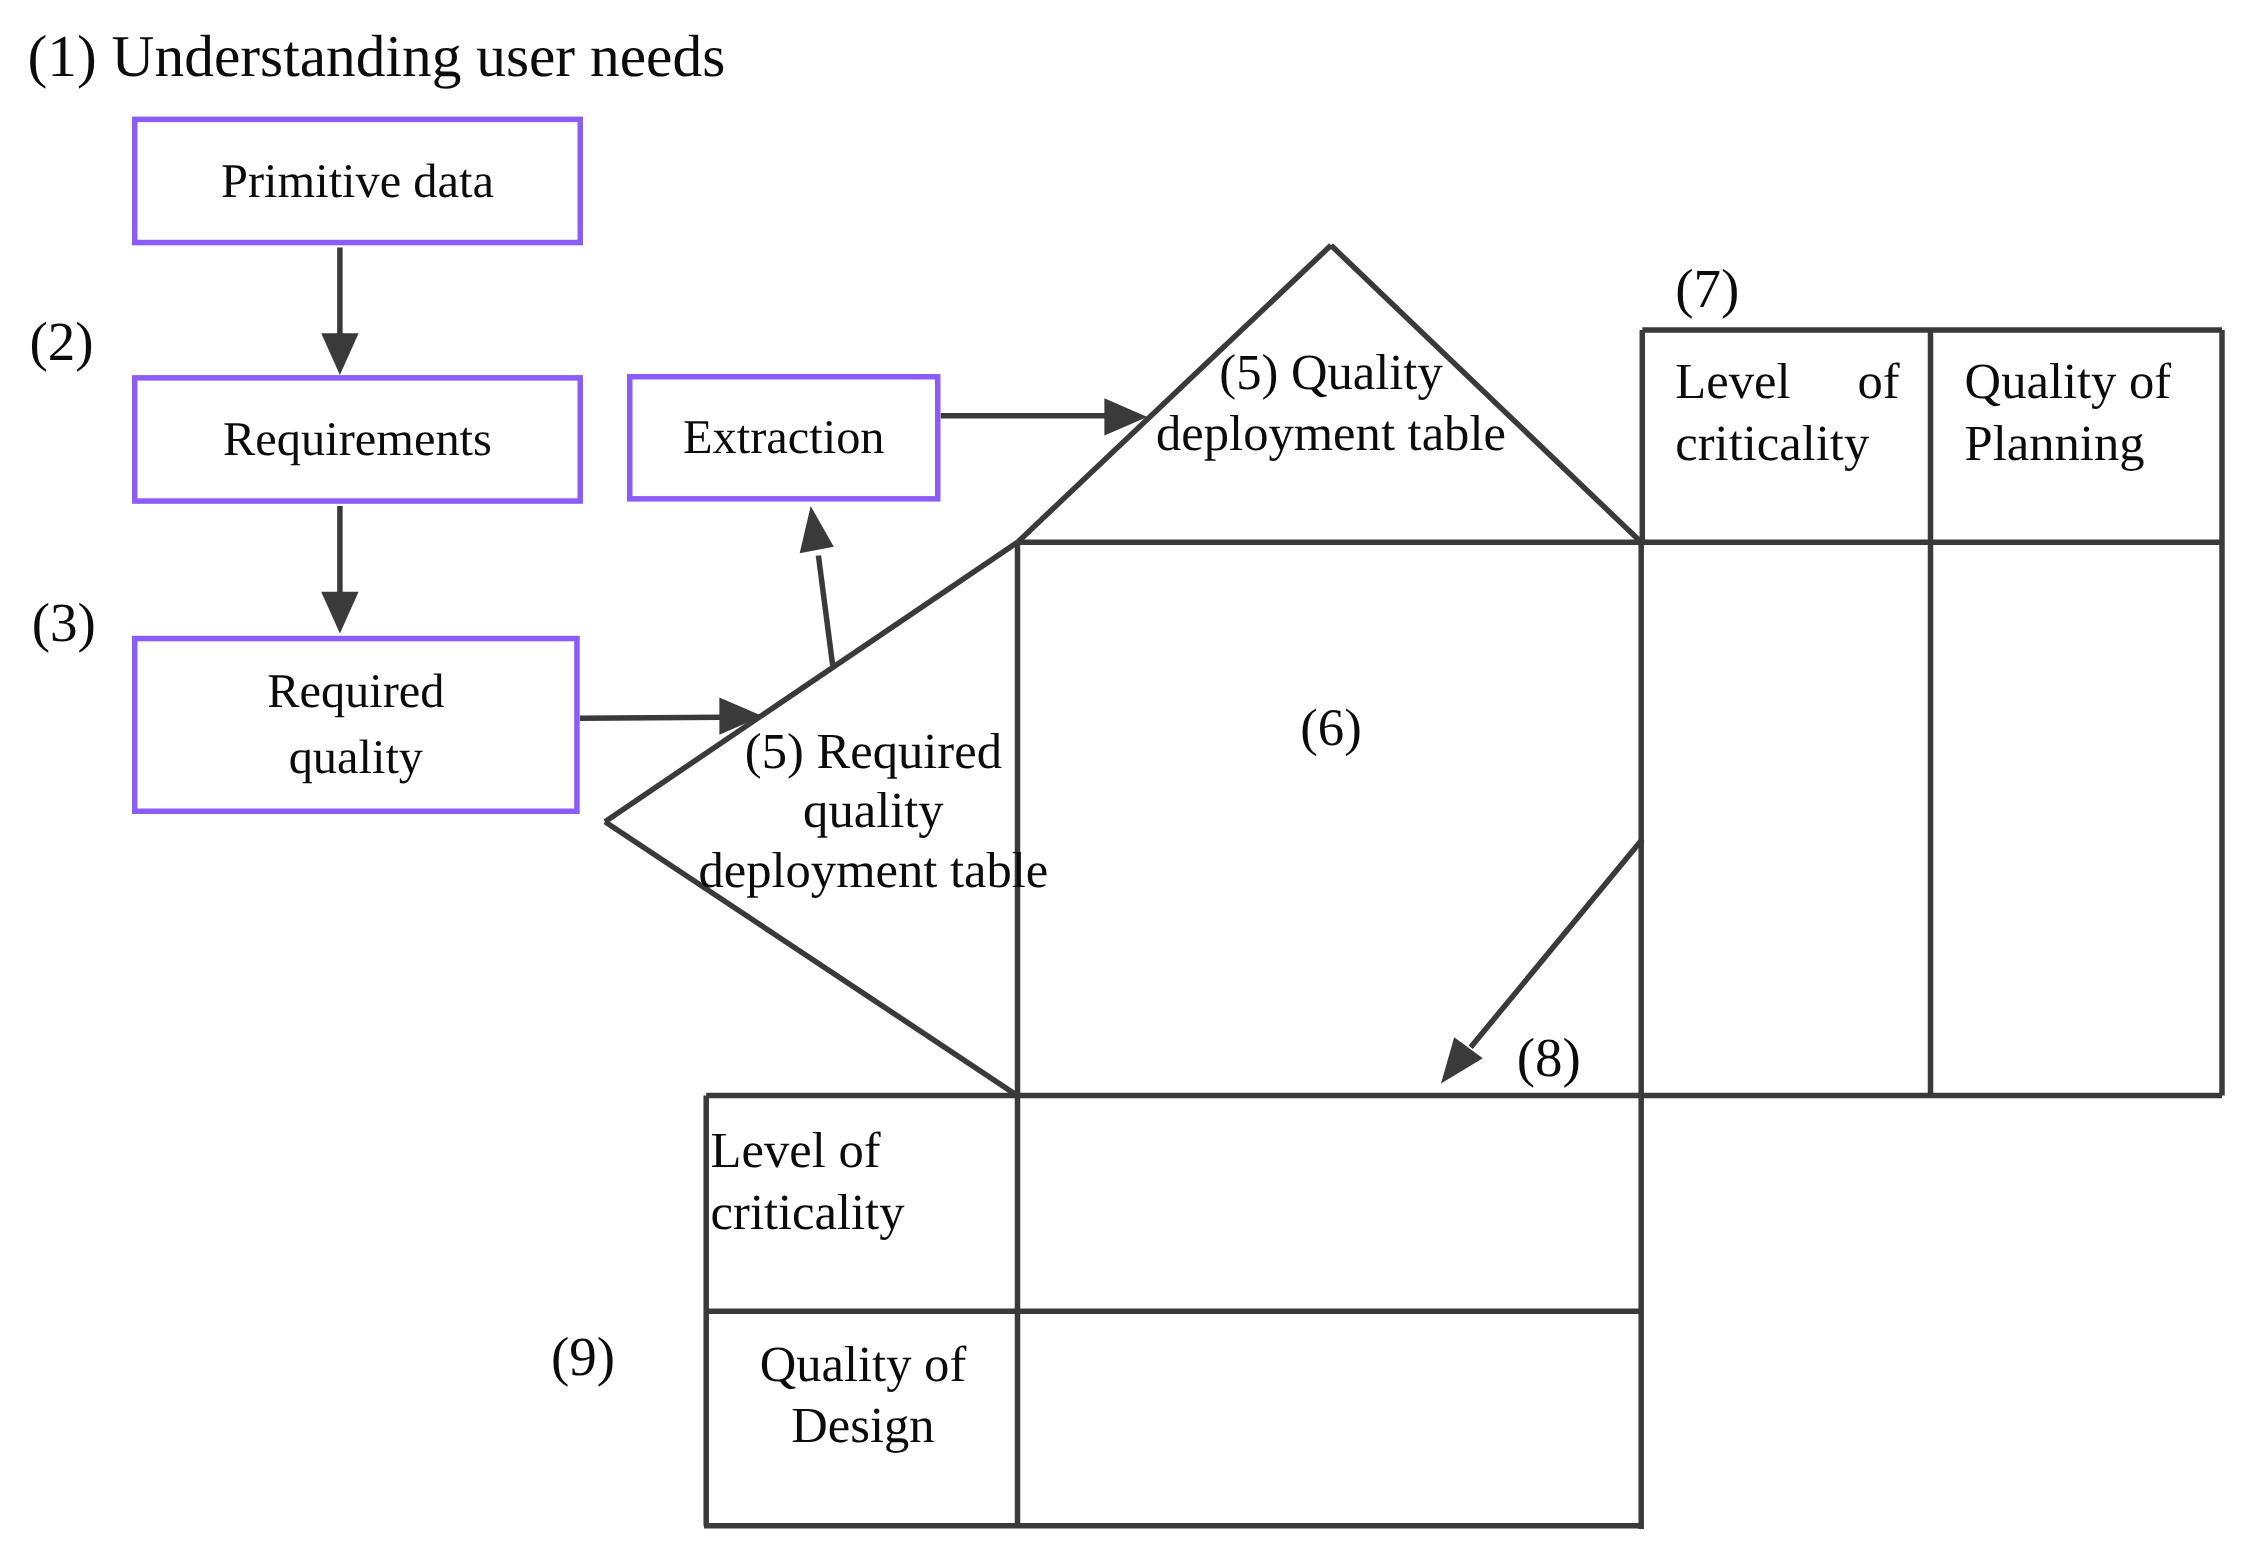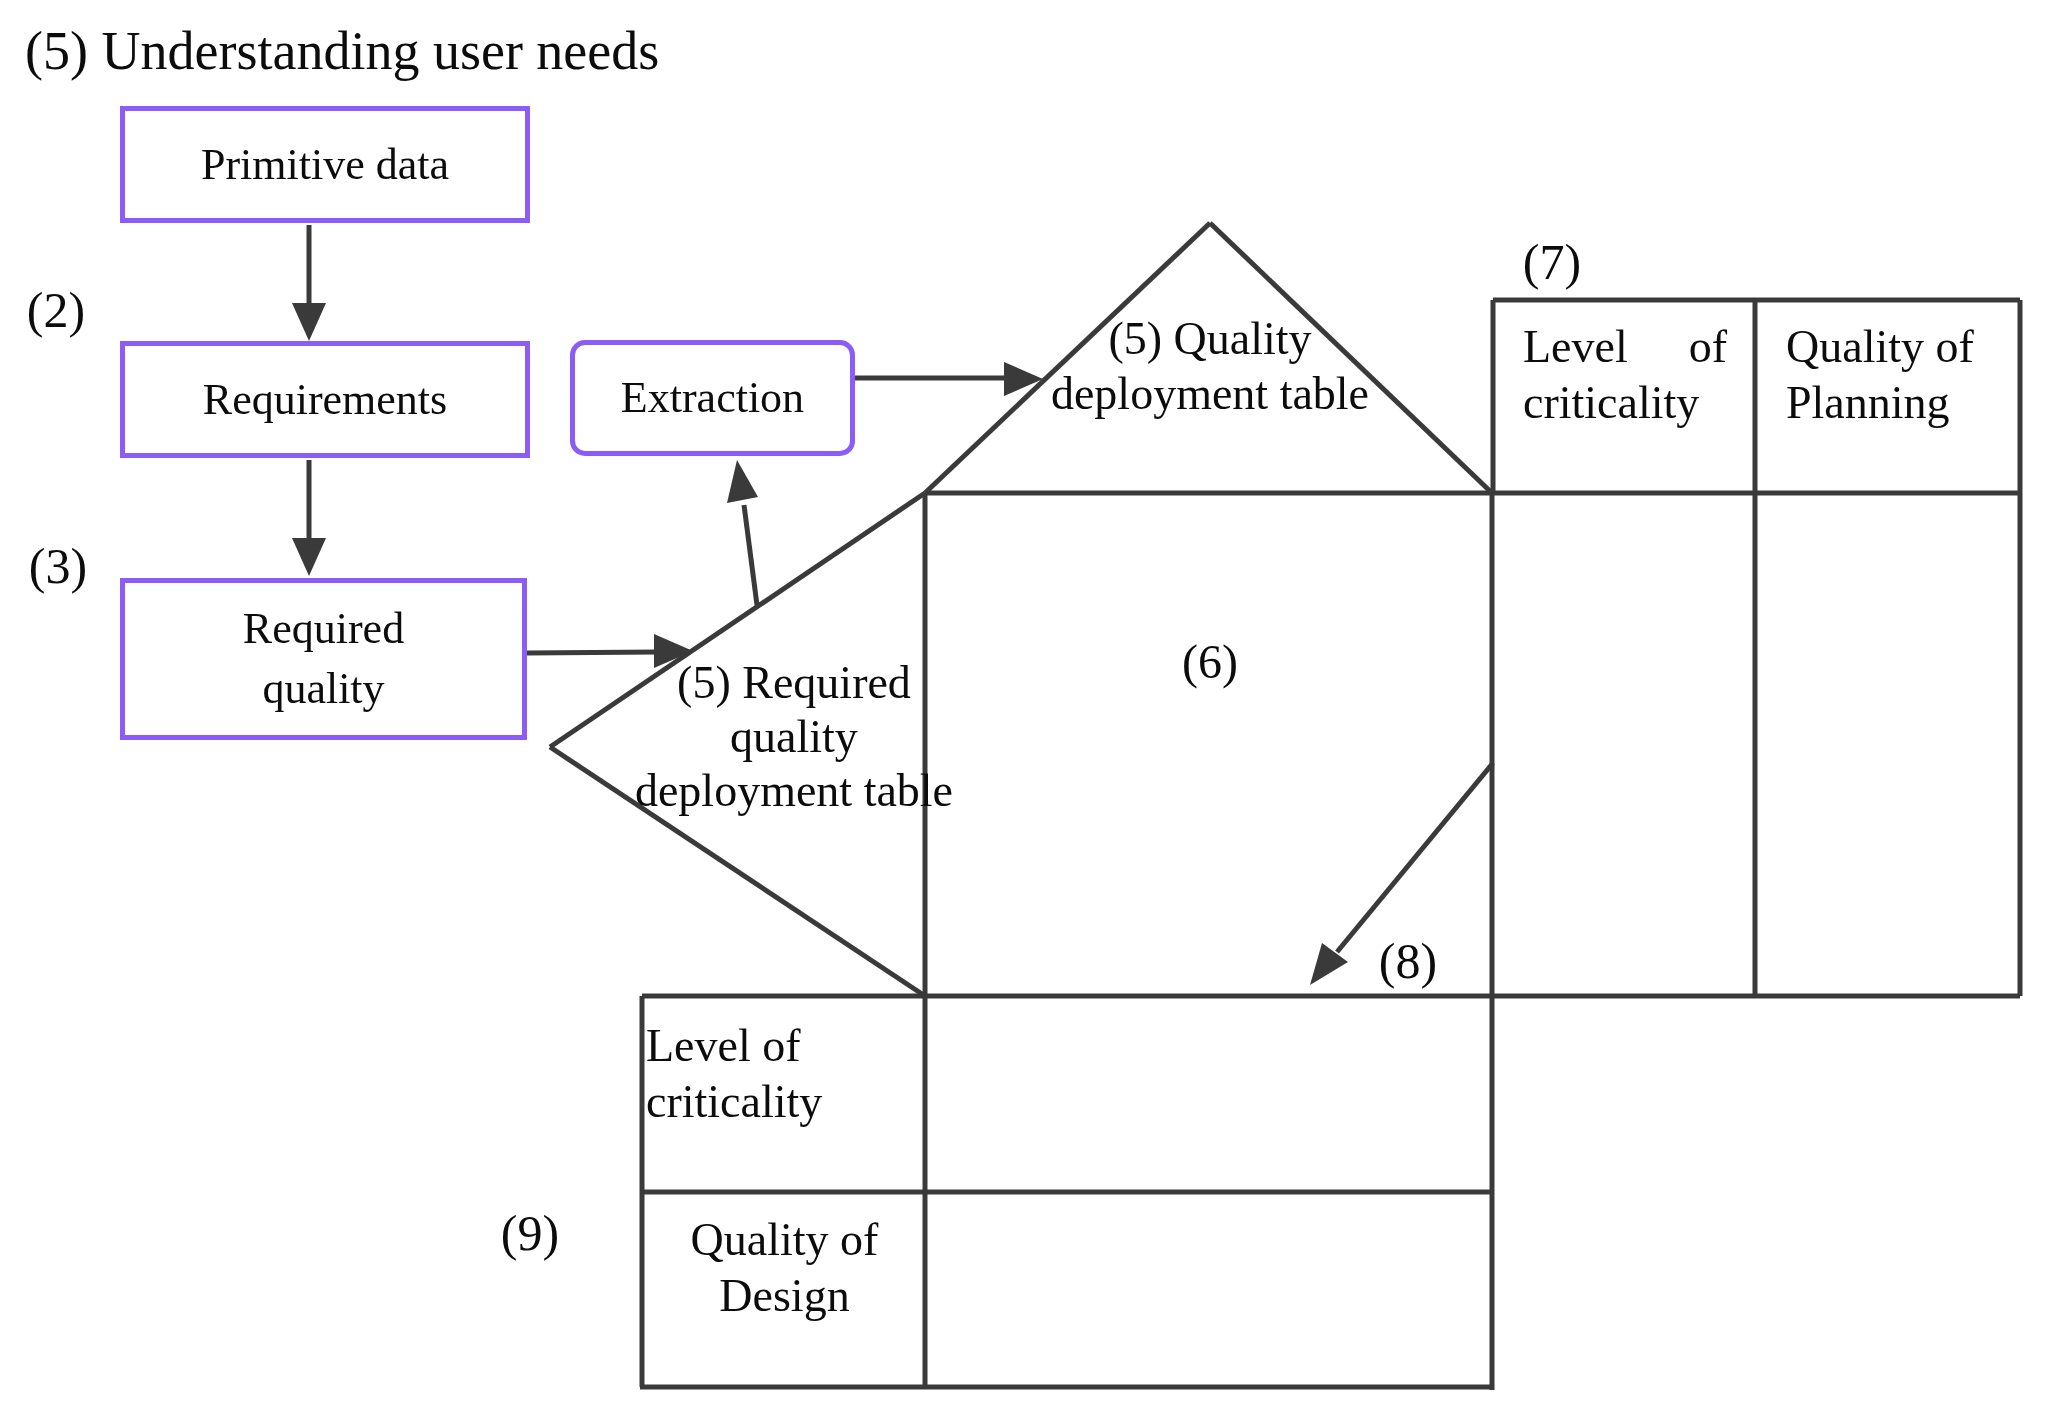--- a/index.html
+++ b/index.html
@@ -135,40 +135,40 @@
       <line x1="757" y1="605" x2="744" y2="505"></line>
       <polygon points="737,460 758,497 727,503"></polygon>
     </g>
 
     <g>
       <line x1="1493" y1="763" x2="1337" y2="952"></line>
       <polygon points="1310,985 1322,943 1348,962"></polygon>
     </g>
   </svg>
 
-  <div id="title" class="txt">(5) Understanding user needs</div>
+  <div id="title" class="txt">(1) Understanding user needs</div>
 
   <div class="flow-box" style="left:120px; top:106px; width:410px; height:117px;">
     <span>Primitive data</span>
   </div>
 
   <div class="num-label" style="left:20px; top:281px; width:72px;">(2)</div>
 
   <div class="flow-box" style="left:120px; top:341px; width:410px; height:117px;">
     <span>Requirements</span>
   </div>
 
   <div class="num-label" style="left:22px; top:537px; width:72px;">(3)</div>
 
   <div class="flow-box" style="left:120px; top:578px; width:407px; height:162px;">
     <span>Required</span>
     <span>quality</span>
   </div>
 
-  <div class="flow-box" style="left:570px; top:340px; width:285px; height:116px;border-radius:15px;">
+  <div class="flow-box" style="left:570px; top:340px; width:285px; height:116px;">
     <span>Extraction</span>
   </div>
 
   <div class="block-label" style="left:990px; top:311px; width:440px;">
     <span class="row" style="display:block;text-align:center;">(5) Quality</span>
     <span class="row" style="display:block;">deployment table</span>
   </div>
 
   <div class="block-label" style="left:584px; top:656px; width:420px; line-height:54px;">
     <span style="display:block;">(5) Required</span>

